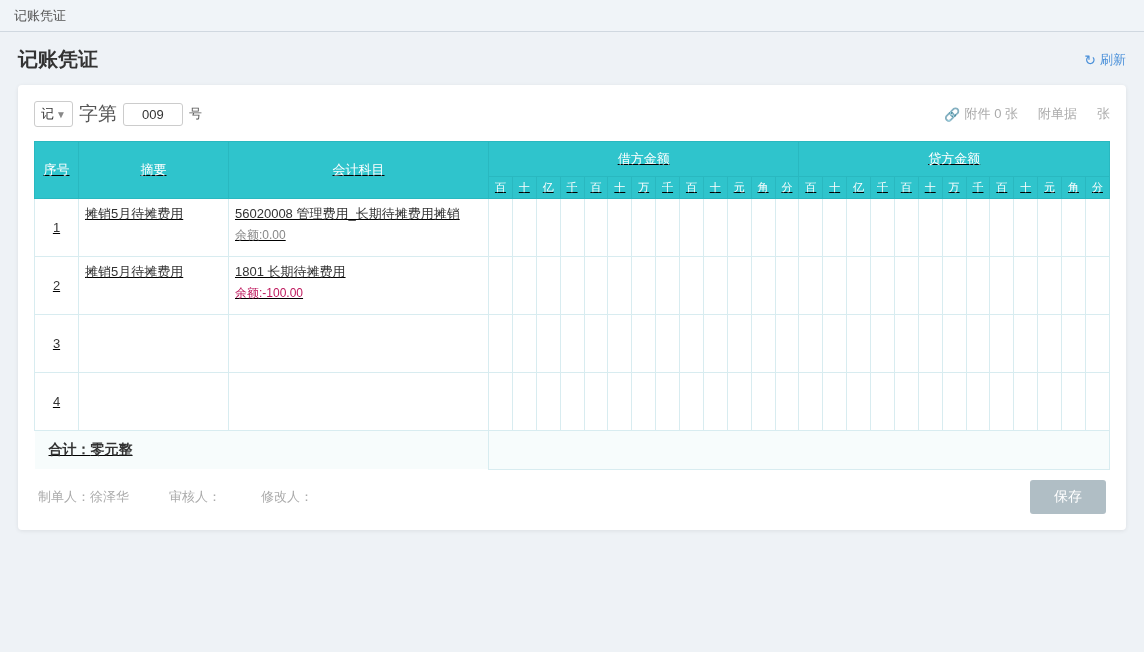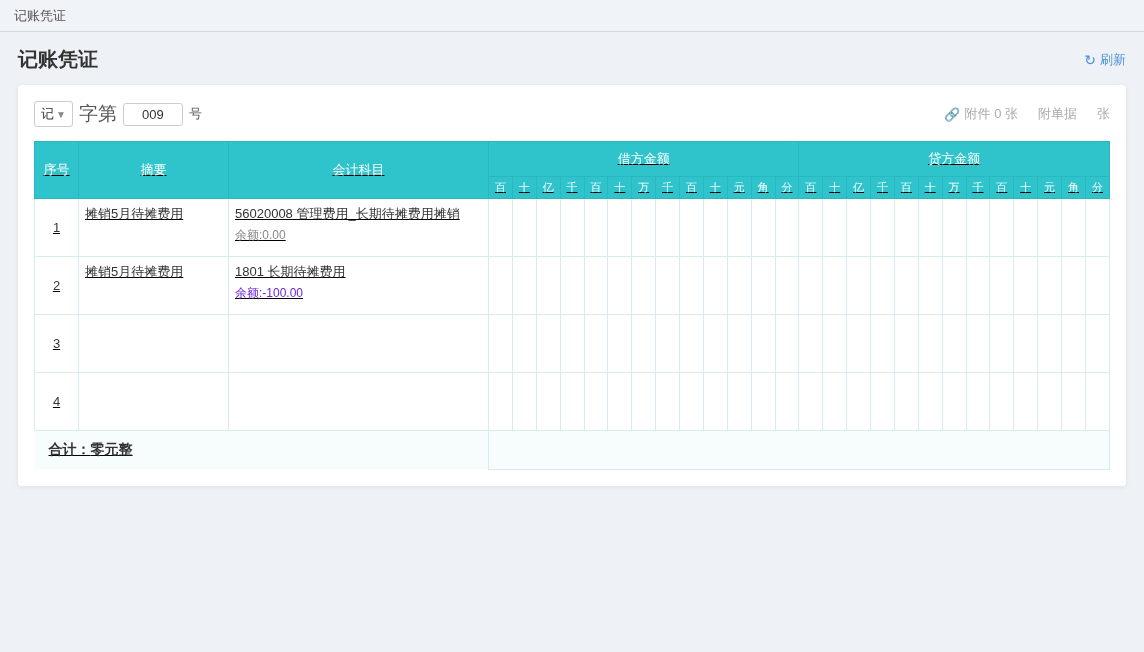--- a/index.html
+++ b/index.html
@@ -160,21 +160,21 @@
     .voucher-table tbody tr td.seq-col {
       text-align: center;
       vertical-align: middle;
       color: #333;
     }
     .balance-text {
       color: #888;
       font-size: 12px;
       margin-top: 4px;
     }
-    .balance-text.negative { color: #6d28d9; }
+    .balance-text.negative { color: #be185d; }
     .footer-row {
       display: flex;
       align-items: center;
       gap: 40px;
       padding: 10px 4px 0;
       color: #aaa;
       font-size: 13px;
     }
     .save-btn {
       margin-left: auto;
@@ -413,14 +413,20 @@
           <tr>
             <td colspan="3" style="padding:10px 14px; font-size:14px; font-weight:bold; color:#333; background:#f7fcfc;">
               <span>合计：</span><span>零元整</span>
             </td>
             <td colspan="26" style="background:#f7fcfc; border:1px solid #d8ecf0;"></td>
           </tr>
         </tfoot>
       </table>
     </div>
 
+    <div class="footer-row">
+      <span>制单人：徐泽华</span>
+      <span>审核人：</span>
+      <span>修改人：</span>
+      <button class="save-btn">保存</button>
+    </div>
   </div>
 </div>
 
 </body></html>

